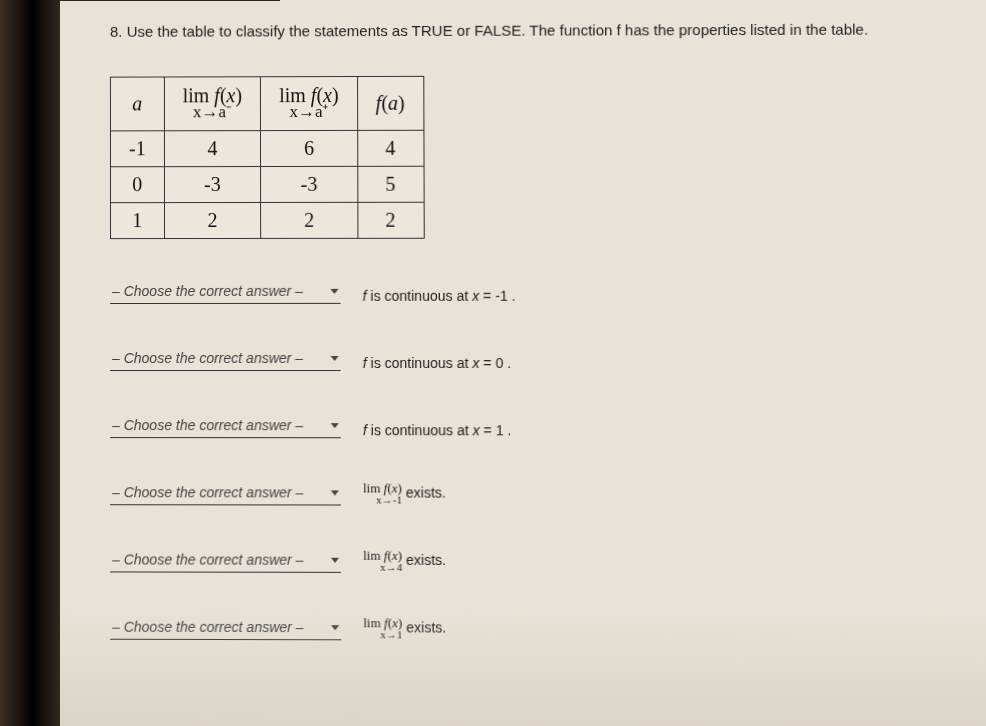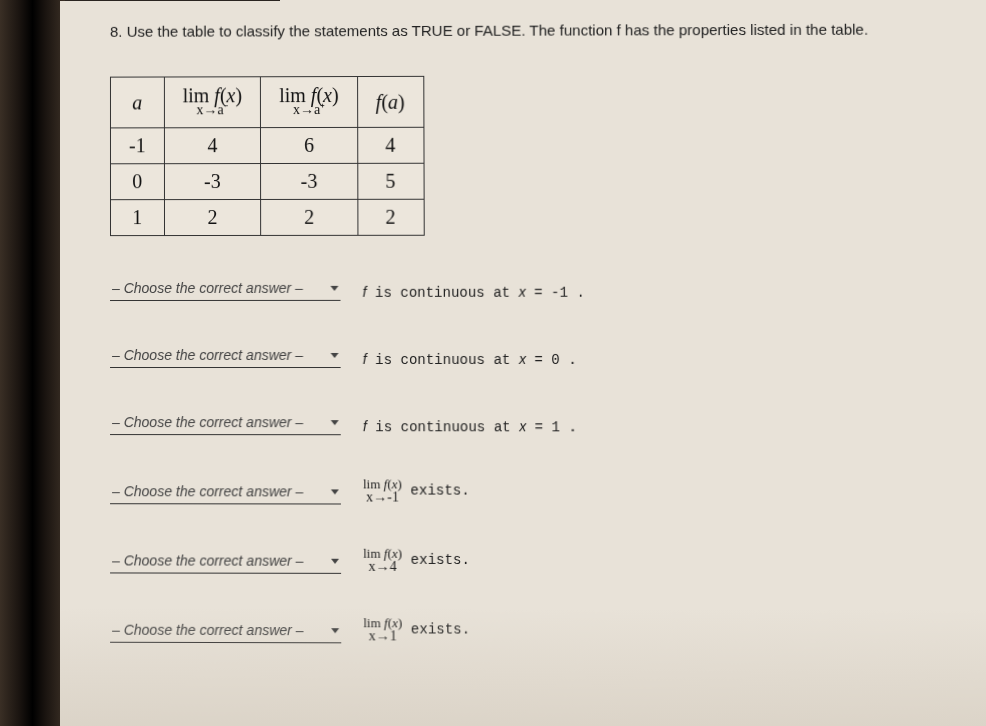--- a/index.html
+++ b/index.html
@@ -59,21 +59,21 @@
     color: #111;
     font-family: 'Times New Roman', serif;
   }
   table.data-table th {
     font-weight: normal;
     padding: 8px 18px;
   }
   .math-i { font-style: italic; }
   .lim-expr { display: inline-block; text-align: center; line-height: 1; }
   .lim-top { font-size: 20px; display: block; }
-  .lim-bot { font-size: 14px; display: block; margin-top: -2px; }
+  .lim-bot { font-size: 17px; display: block; margin-top: -2px; }
   .statements { margin-top: 10px; }
   .stmt-row {
     display: flex;
     align-items: flex-end;
     gap: 22px;
     margin-bottom: 42px;
   }
   .dropdown {
     border-bottom: 1px solid #333;
     padding: 4px 2px;
@@ -91,24 +91,24 @@
     border-left: 4px solid transparent;
     border-right: 4px solid transparent;
     border-top: 5px solid #444;
     margin-left: 8px;
   }
   .stmt-text {
     font-size: 14px;
     color: #222;
     font-style: italic;
   }
-  .stmt-text .roman { font-style: normal; font-family: Liberation Mono, monospace; }
+  .stmt-text .roman { font-style: normal; }
   .small-lim { display: inline-block; text-align: center; line-height: 1; vertical-align: middle; font-style: normal; font-family: 'Times New Roman', serif;}
   .small-lim .t { font-size: 13px; display: block; }
-  .small-lim .b { font-size: 14px; display: block; }
+  .small-lim .b { font-size: 11px; display: block; text-align: right; }
   .fade-bottom {
     position: absolute;
     left: 0; right: 0; bottom: 0;
     height: 120px;
     background: linear-gradient(to bottom, rgba(232,226,216,0) 0%, rgba(200,190,175,0.4) 100%);
     pointer-events: none;
   }
 </style>
 </head>
 <body>

